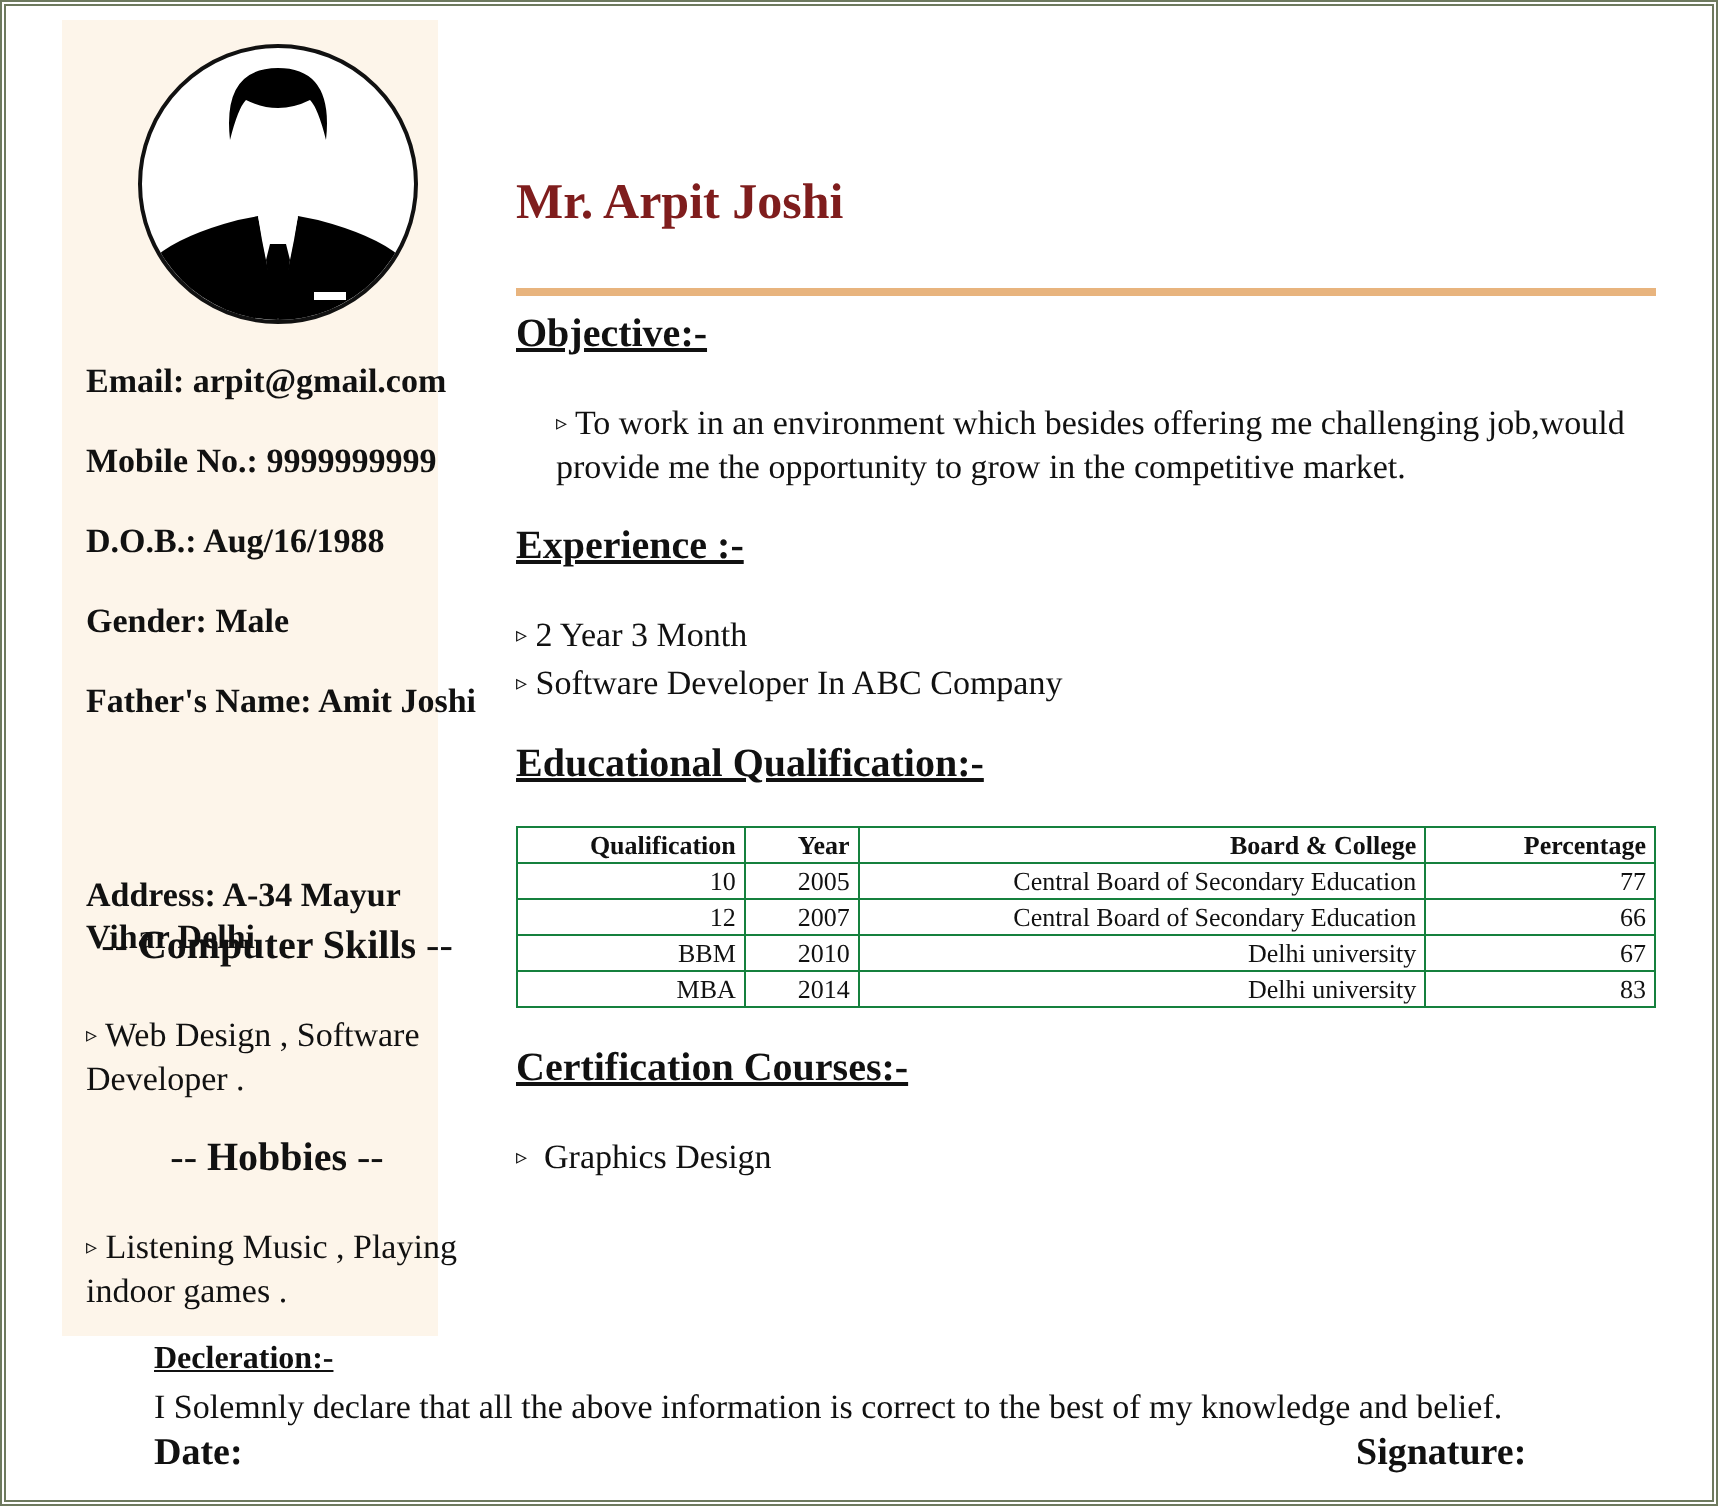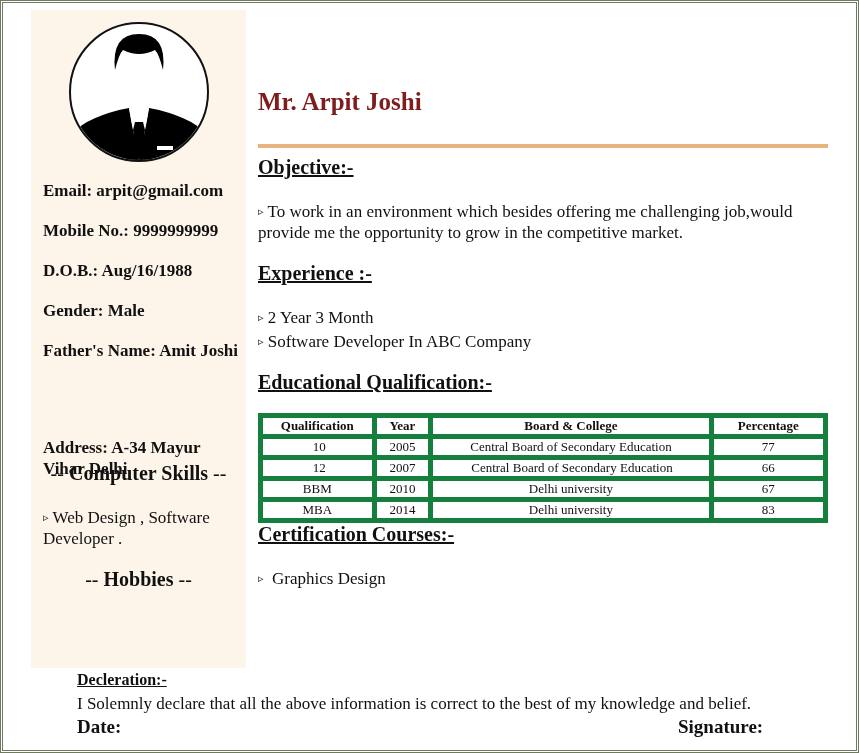--- a/index.html
+++ b/index.html
@@ -1,31 +1,31 @@
 <!DOCTYPE html>
 <html><head>
   <meta charset="utf-8">
   <style>
     * { box-sizing: border-box; margin: 0; padding: 0; }
     html, body { width: 859px; height: 753px; background: #ffffff; overflow: hidden; }
     body { font-family: "Liberation Serif", serif; color: #111; position: relative; }
     .frame { position: absolute; left: 0; top: 0; width: 859px; height: 753px; border: 3px double #6e7a5e; }
-    .sidebar { position: absolute; left: 31px; top: 10px; width: 215px; height: 658px; background: #fdf5ea; }
+    .sidebar { position: absolute; left: 31px; top: 10px; width: 188px; height: 658px; background: #fdf5ea; }
     .avatar { position: absolute; left: 38px; top: 12px; width: 140px; height: 140px; border-radius: 50%; border: 2px solid #111; background: #fff; overflow: hidden; }
     .info { position: absolute; left: 12px; font-weight: bold; font-size: 17px; line-height: 21px; width: 200px; }
     .side-head { position: absolute; left: 0; width: 215px; text-align: center; font-weight: bold; font-size: 20px; }
     .side-head .dash { font-weight: normal; }
     .side-text { position: absolute; left: 12px; width: 200px; font-size: 17px; line-height: 21px; }
     .tri { font-size: 11px; vertical-align: 2px; }
     .name { position: absolute; left: 258px; top: 88px; font-size: 25px; font-weight: bold; color: #7f1d1d; }
     .rule { position: absolute; left: 258px; top: 144px; width: 570px; height: 4px; background: #e8b47e; }
     .sec { position: absolute; left: 258px; font-size: 20px; font-weight: bold; text-decoration: underline; }
     .body-text { position: absolute; left: 258px; font-size: 17px; line-height: 21px; width: 560px; }
     table.edu { position: absolute; left: 258px; top: 413px; width: 570px; border-collapse: collapse; font-size: 13px; }
-    table.edu th, table.edu td { border: 5px solid #15803d; text-align: center; padding: 0 4px; height: 18px; }
+    table.edu th, table.edu td { border: 1px solid #15803d; text-align: right; padding: 0 4px; height: 18px; }
     table.edu th { font-weight: bold; }
     .decl-head { position: absolute; left: 77px; top: 671px; font-size: 16px; font-weight: bold; text-decoration: underline; }
     .decl-text { position: absolute; left: 77px; top: 694px; font-size: 17px; }
     .date { position: absolute; left: 77px; top: 716px; font-size: 19px; font-weight: bold; }
     .sign { position: absolute; left: 678px; top: 716px; font-size: 19px; font-weight: bold; }
   </style>
 </head>
 <body>
 
 <div class="frame"></div>
@@ -65,27 +65,30 @@
   <div class="side-head" style="top:452px;">
     <span class="dash">--</span> <span>Computer Skills</span> <span class="dash">--</span>
   </div>
   <div class="side-text" style="top:497px;">
     <span class="tri">▹</span> <span>Web Design , Software Developer .</span>
   </div>
 
   <div class="side-head" style="top:558px;">
     <span class="dash">--</span> <span>Hobbies</span> <span class="dash">--</span>
   </div>
+  <div class="side-text" style="top:603px;">
+    <span class="tri">▹</span> <span>Listening Music , Playing indoor games .</span>
+  </div>
 </div>
 
 <div class="name">Mr. Arpit Joshi</div>
 <div class="rule"></div>
 
 <div class="sec" style="top:156px;">Objective:-</div>
-<div class="body-text" style="top:201px;">
+<div class="body-text" style="top:201px;margin-left:20px;">
   <span class="tri">▹</span> <span>To work in an environment which besides offering me challenging job,would provide me the opportunity to grow in the competitive market.</span>
 </div>
 
 <div class="sec" style="top:262px;">Experience :-</div>
 <div class="body-text" style="top:307px;">
   <span class="tri">▹</span> <span>2 Year 3 Month</span>
 </div>
 <div class="body-text" style="top:331px;">
   <span class="tri">▹</span> <span>Software Developer In ABC Company</span>
 </div>

